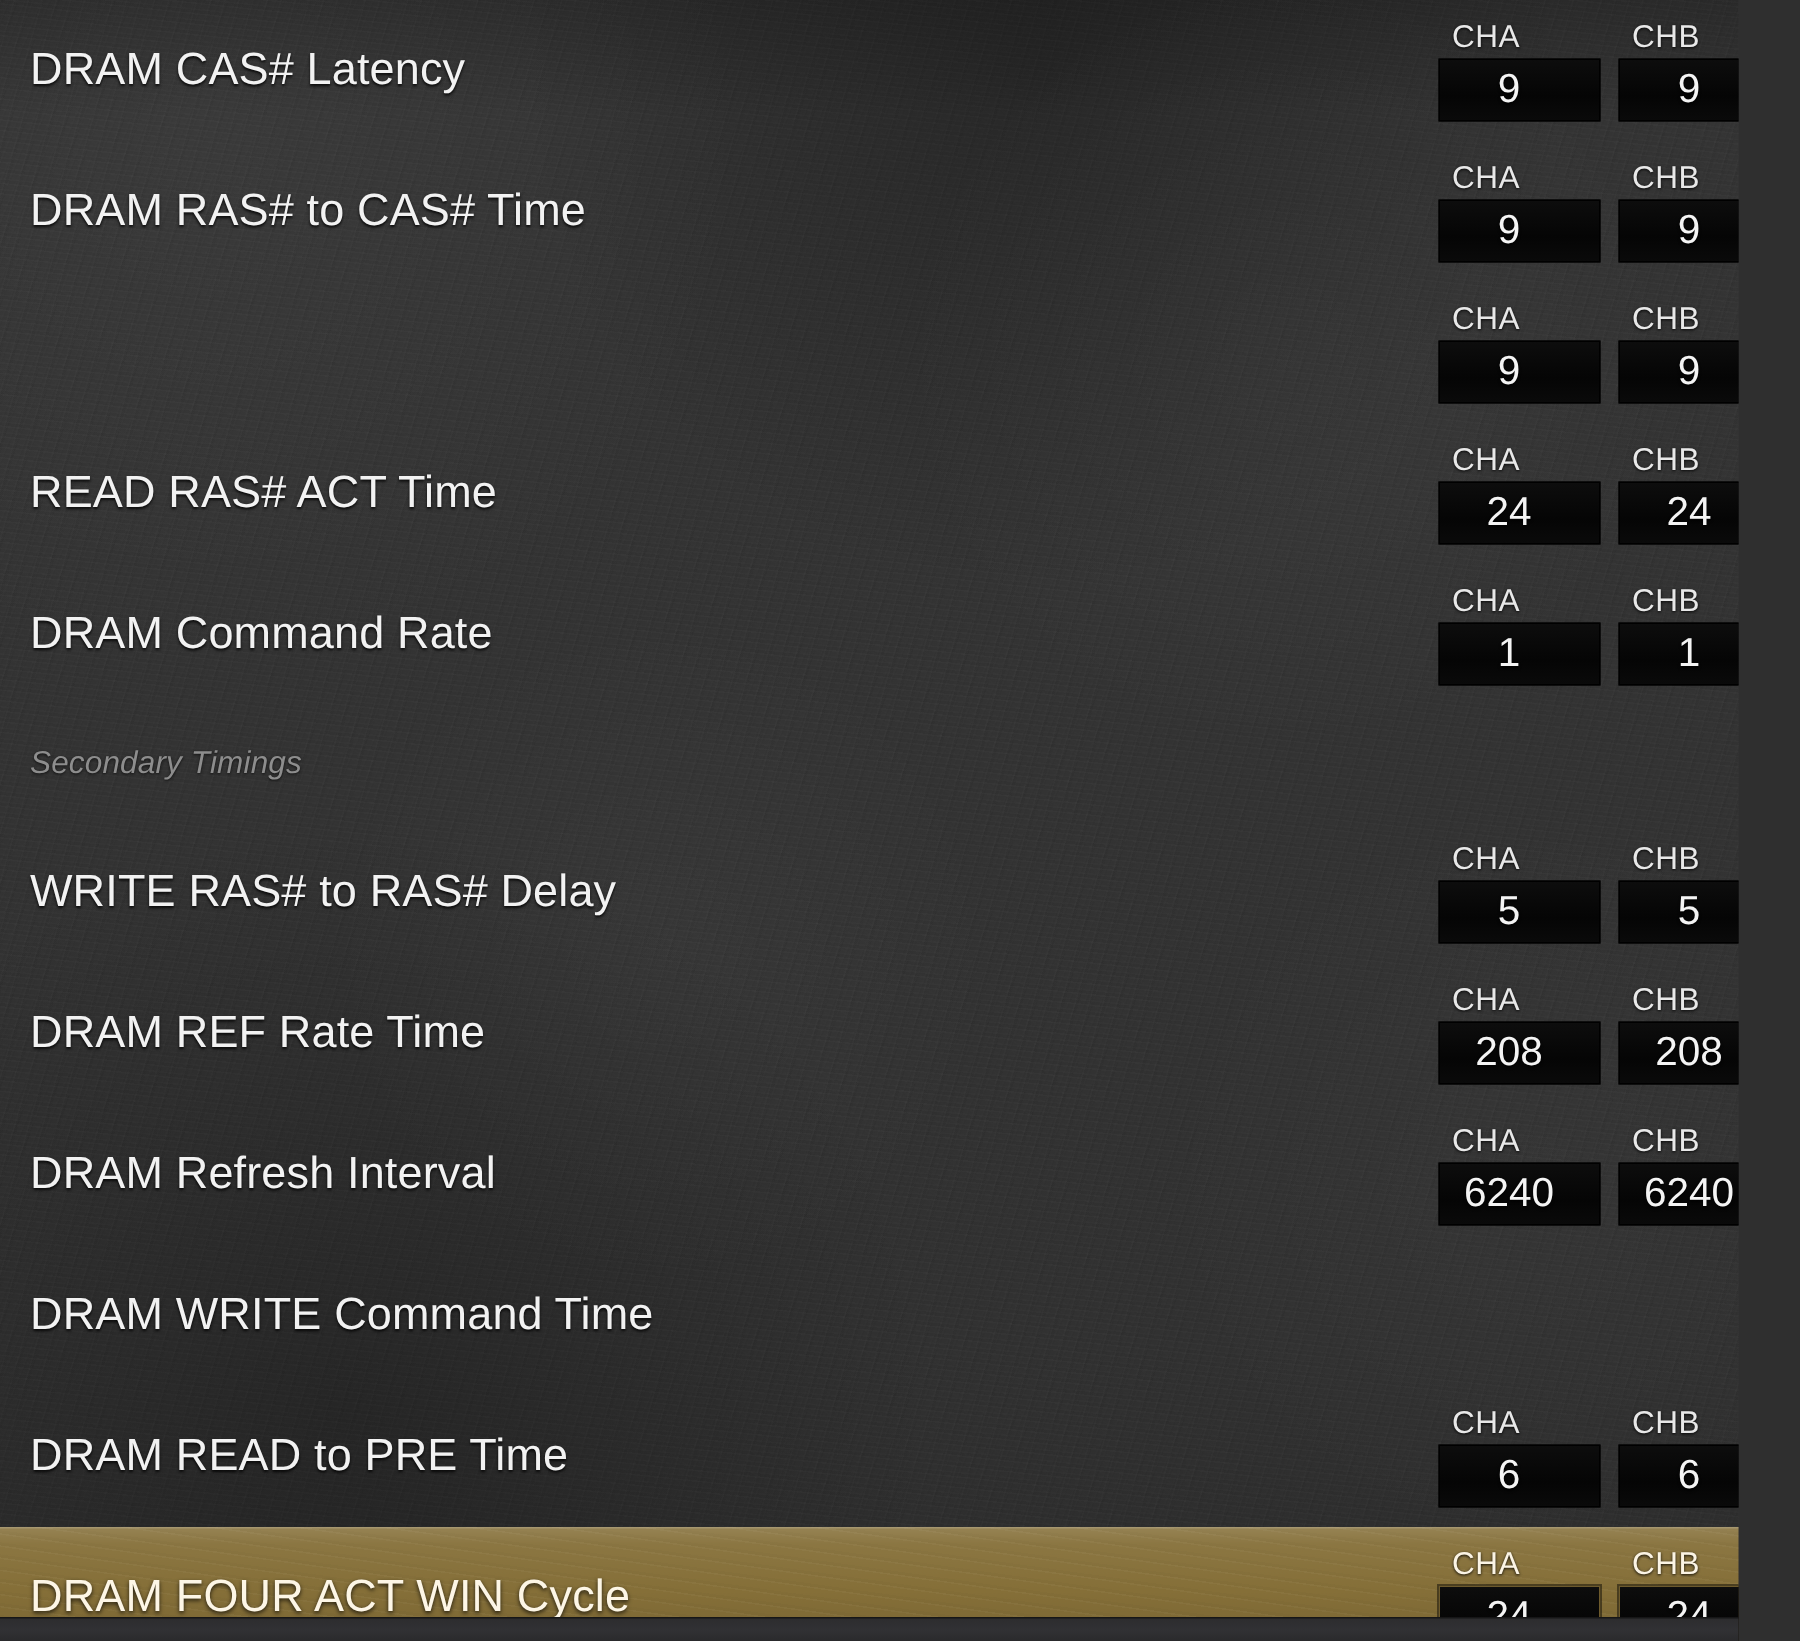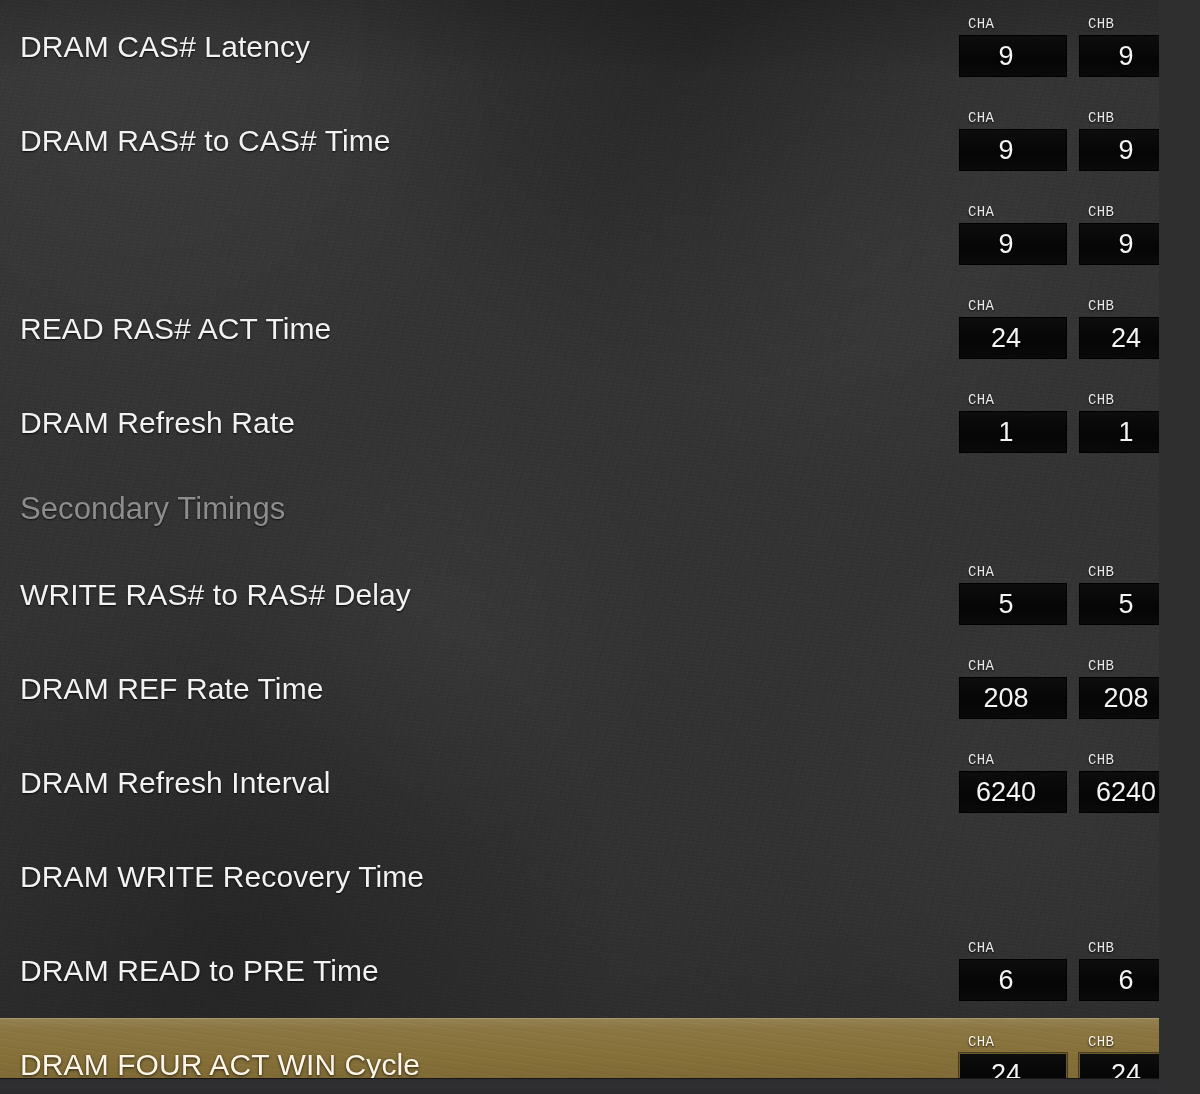--- a/index.html
+++ b/index.html
@@ -94,22 +94,23 @@
     white-space: nowrap;
     flex: 0 0 auto;
   }
 
   
   .row.section {
     height: 78px;
   }
   .row.section .row-label {
     color: #8d8d8d;
-    font-size: 31px;
+    font-size: 21px;
     text-shadow: 0 1px 2px rgba(0,0,0,0.7);
+    font-style: italic;
   }
 
   
   .row.selected {
     background-color: #856f38;
     background-image:
       linear-gradient(180deg,
         rgba(255,255,255,0.14) 0%,
         rgba(255,255,255,0.05) 12%,
         rgba(0,0,0,0.00) 45%,
@@ -138,28 +139,27 @@
   }
 
   .chan {
     width: 108px;
     display: flex;
     flex-direction: column;
     align-items: flex-start;
   }
 
   .chan-label {
-    font-size: 14px;
+    font-size: 21px;
     line-height: 1;
     color: #e8e8e8;
     padding-left: 9px;
     margin-bottom: 4px;
     text-shadow: 0 1px 2px rgba(0,0,0,0.9);
     letter-spacing: 0.3px;
-    font-family: Liberation Mono, monospace;
   }
   .row.selected .chan-label {
     color: #fbf4e4;
   }
 
   .chan-box {
     width: 108px;
     height: 42px;
     background: #090909;
     background-image: linear-gradient(180deg, #0d0d0d 0%, #050505 60%, #0a0a0a 100%);
@@ -260,21 +260,21 @@
           </div>
           <div class="chan">
             <div class="chan-label">CHB</div>
             <div class="chan-box">
               <span class="chan-value">24</span>
             </div>
           </div>
         </div>
       </div>
       <div class="row">
-        <div class="row-label">DRAM Refresh Rate</div>
+        <div class="row-label">DRAM Command Rate</div>
         <div class="values">
           <div class="chan">
             <div class="chan-label">CHA</div>
             <div class="chan-box">
               <span class="chan-value">1</span>
             </div>
           </div>
           <div class="chan">
             <div class="chan-label">CHB</div>
             <div class="chan-box">
@@ -331,21 +331,21 @@
           </div>
           <div class="chan">
             <div class="chan-label">CHB</div>
             <div class="chan-box">
               <span class="chan-value">6240</span>
             </div>
           </div>
         </div>
       </div>
       <div class="row">
-        <div class="row-label">DRAM WRITE Recovery Time</div>
+        <div class="row-label">DRAM WRITE Command Time</div>
       </div>
       <div class="row">
         <div class="row-label">DRAM READ to PRE Time</div>
         <div class="values">
           <div class="chan">
             <div class="chan-label">CHA</div>
             <div class="chan-box">
               <span class="chan-value">6</span>
             </div>
           </div>

